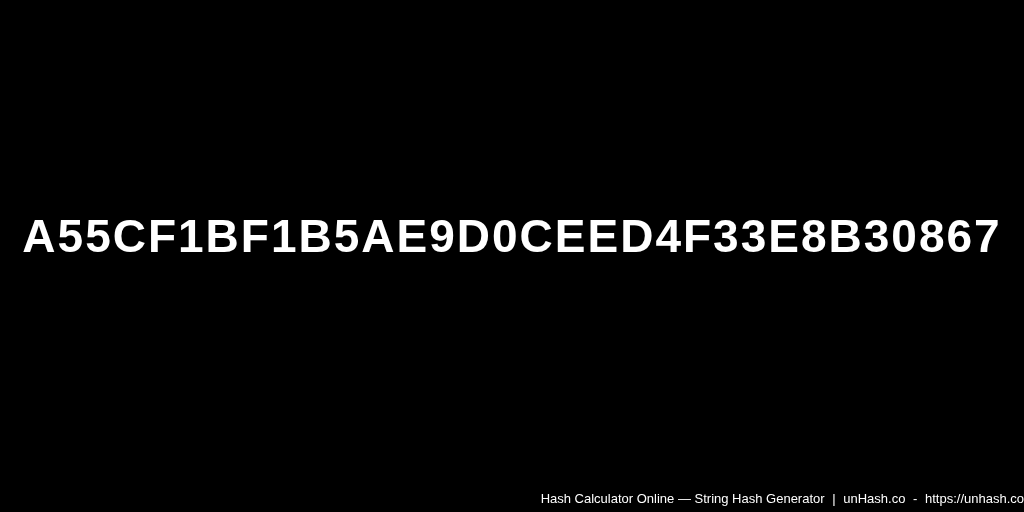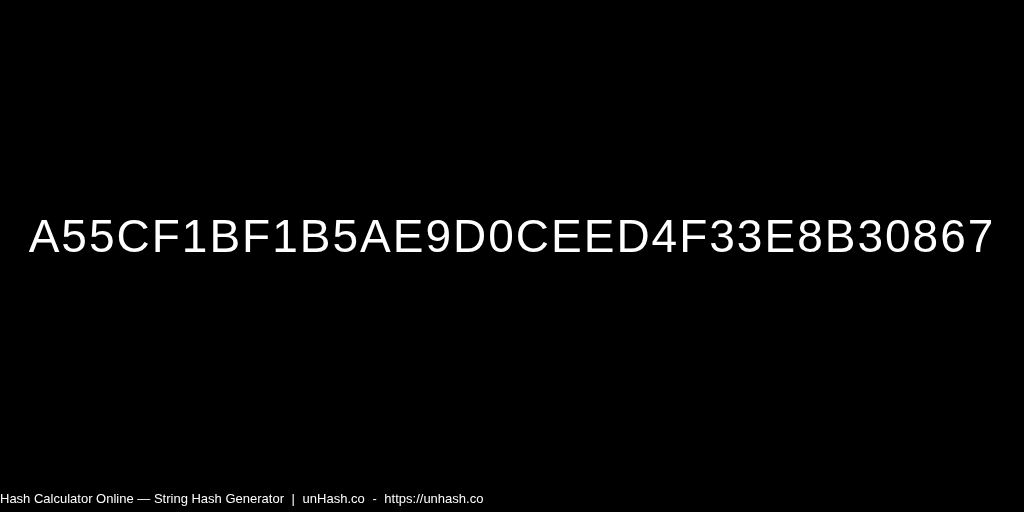--- a/index.html
+++ b/index.html
@@ -27,32 +27,32 @@
     .expression {
       color: #ffffff;
       font-weight: 700;
       font-size: 74px;
       letter-spacing: 1px;
       margin-bottom: 28px;
       text-align: center;
     }
     .hash-output {
       color: #ffffff;
-      font-weight: 400;
+      font-weight: 700;
       font-size: 46px;
       letter-spacing: 2px;
       text-align: center;
       font-family: Arial, Helvetica, sans-serif;
     }
     .footer {
       position: absolute;
       bottom: 6px;
       left: 0;
       width: 100%;
-      text-align: left;
+      text-align: right;
       color: #ffffff;
       font-size: 13px;
       font-weight: 400;
     }
     .footer .sep {
       margin: 0 4px;
     }
   </style>
 </head>
 <body>

